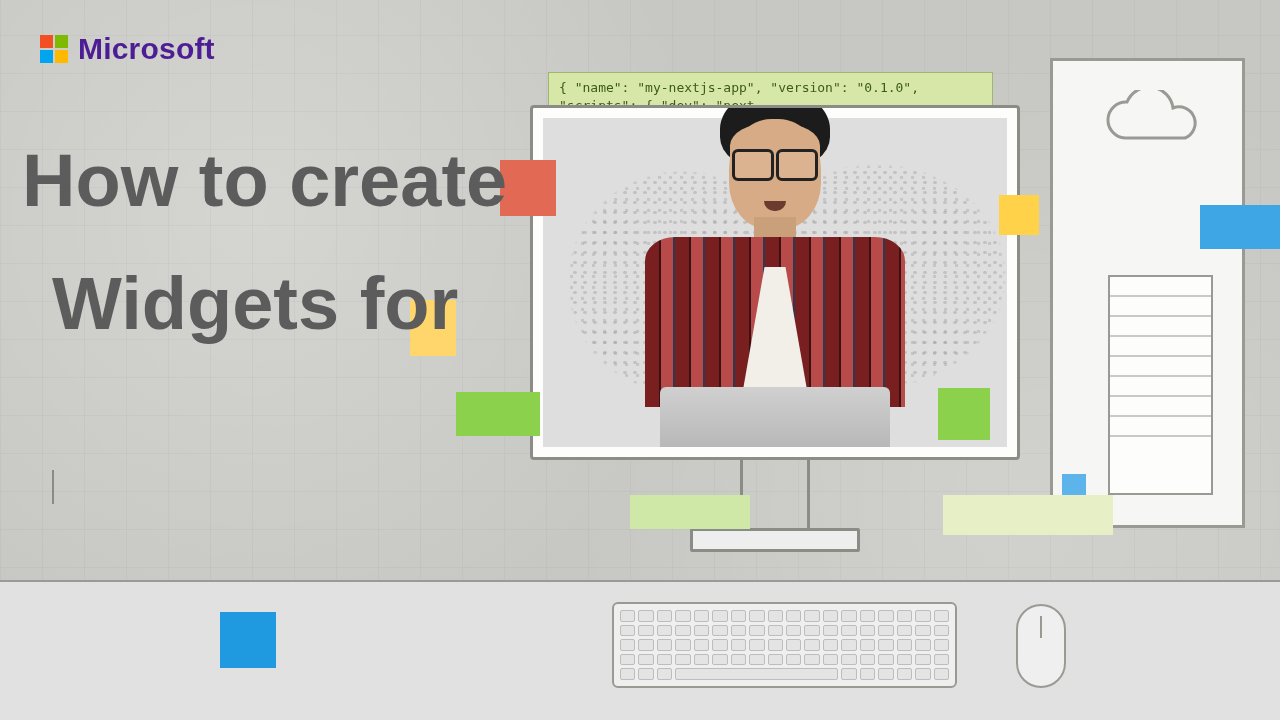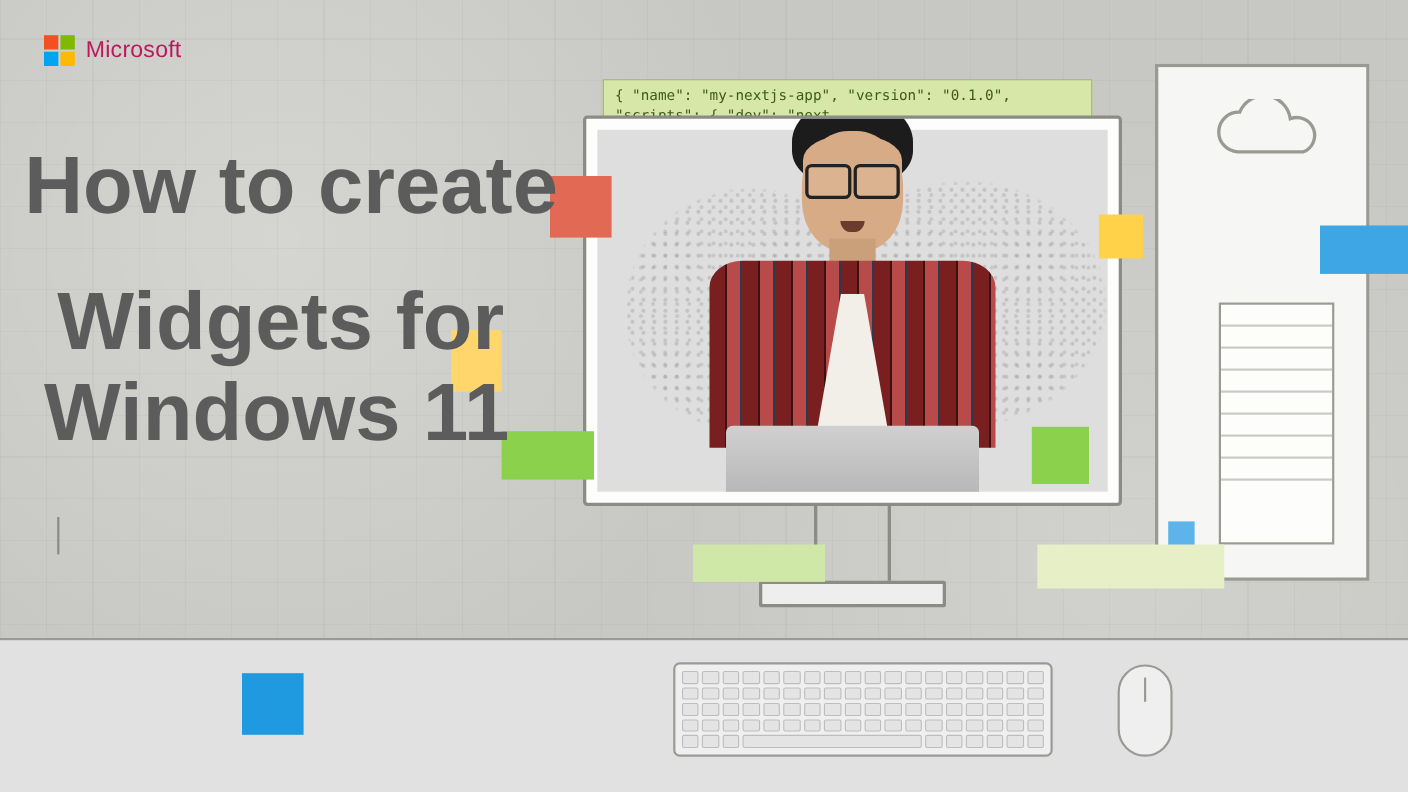--- a/index.html
+++ b/index.html
@@ -24,24 +24,24 @@
     background:#e1e1e1;
     border-top: 2px solid #9a9a96;
   }
   
   .ms-logo { position:absolute; left:40px; top:32px; display:flex; align-items:center; gap:10px; }
   .ms-grid { width:28px; height:28px; display:grid; grid-template-columns:1fr 1fr; grid-template-rows:1fr 1fr; gap:2px; }
   .ms-grid span:nth-child(1){background:#f25022;}
   .ms-grid span:nth-child(2){background:#7fba00;}
   .ms-grid span:nth-child(3){background:#00a4ef;}
   .ms-grid span:nth-child(4){background:#ffb900;}
-  .ms-text { color:#be185d; font-size:21px; font-weight:400; letter-spacing:.2px;}
+  .ms-text { color:#4c1d95; font-size:30px; font-weight:700; letter-spacing:.2px;}
   
   .headline {
-    position:absolute; left:22px; top:128px; width:570px;
+    position:absolute; left:22px; top:140px; width:570px;
     color:#5c5c5c; font-weight:600; font-size:74px; line-height:1.12;
   }
   
   .monitor {
     position:absolute; left:530px; top:105px; width:490px; height:355px;
     background:#fdfdfb;
     border:3px solid #8c8c87;
     border-radius:4px;
     overflow:hidden;
   }
@@ -199,21 +199,20 @@
         <span></span>
         <span></span>
         <span></span>
     </div>
     <div class="ms-text">Microsoft</div>
   </div>
 
   <div class="headline">
     <div>How to create</div>
     <div style="padding-left:30px;margin-top:40px;">Widgets for</div>
-    <div style="padding-left:18px;">Windows 11</div>
   </div>
   <div class="caret"></div>
 
   <div class="desk"></div>
   <div class="sq bluesq"></div>
 
   <div class="keyboard">
     <div class="row">
         <div class="key"></div>
         <div class="key"></div>

